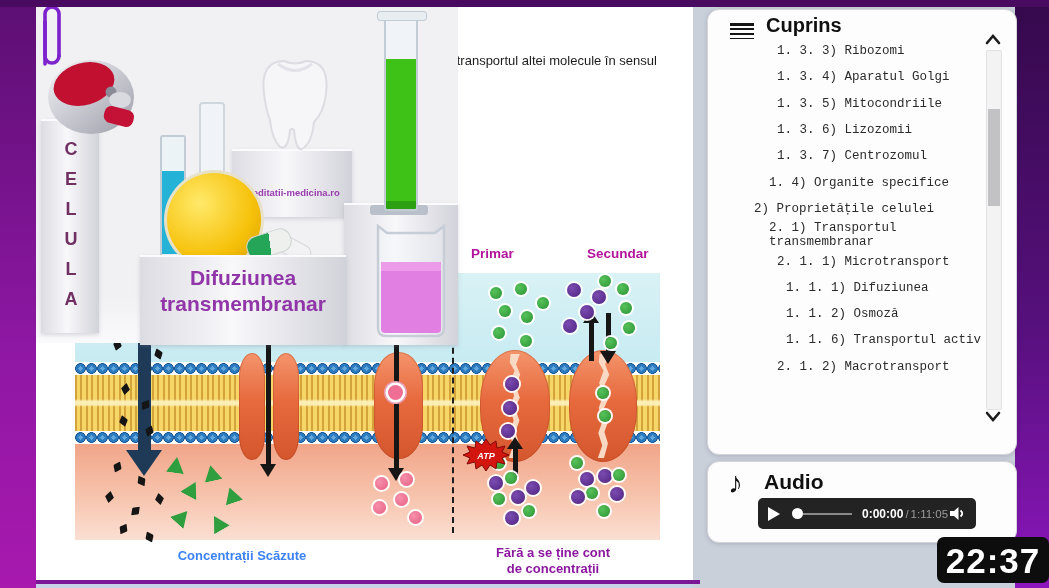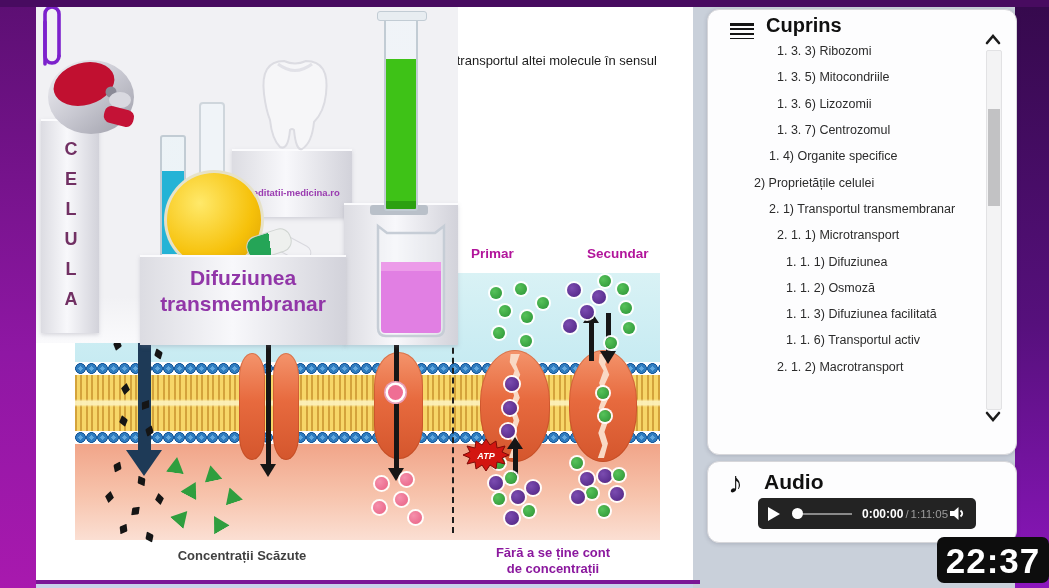--- a/index.html
+++ b/index.html
@@ -53,21 +53,21 @@
   .mol-p{width:14px;height:14px;background:radial-gradient(circle at 35% 35%,#7b4cb0,#4e2382);}
   .mol-k{width:13px;height:13px;background:radial-gradient(circle at 35% 35%,#f590ac,#e85f84);}
   .mol-d{position:absolute;width:9px;height:12px;background:#151515;border-radius:0;box-shadow:none;
     clip-path:polygon(50% 0,100% 50%,50% 100%,0 50%);z-index:3;}
   .mol-t{position:absolute;width:18px;height:16px;background:#2f9e3e;
     clip-path:polygon(50% 0,100% 100%,0 100%);filter:drop-shadow(0 0 1.5px #eaffea);z-index:3;}
   .ring{position:absolute;width:15px;height:15px;border-radius:50%;background:#ef6e94;
     box-shadow:0 0 0 2.5px #fff,0 0 0 4px #e8a0b8;z-index:4;}
 
   .dlabel{position:absolute;font-weight:bold;color:#b2159b;font-size:13.5px;z-index:4;}
-  .caption{position:absolute;font-weight:bold;color:#404040;font-size:13px;text-align:center;z-index:7;}
+  .caption{position:absolute;font-weight:bold;color:#3b82f6;font-size:13px;text-align:center;z-index:7;}
 
   
   #slide{left:0;top:0;width:422px;height:336px;z-index:8;
     background:linear-gradient(180deg,#f1f1f4 86%,#fafafc);}
   .ped{position:absolute;background:linear-gradient(90deg,#dcdce2,#f8f8fb 45%,#d2d2da);
     border-top:2px solid #fbfbfd;box-shadow:0 2px 4px rgba(120,120,140,.25);}
   #celula-pillar{left:5px;top:112px;width:58px;height:212px;}
   #celula-text{left:24px;top:132px;height:190px;writing-mode:vertical-rl;text-orientation:upright;
     letter-spacing:10px;font-size:18px;font-weight:600;color:#713063;}
   #ped-mid{left:196px;top:142px;width:120px;height:66px;}
@@ -94,21 +94,21 @@
 
   
   .card{position:absolute;left:707px;width:308px;background:#fdfdfe;border:1.5px solid #d6d6da;
     border-radius:12px;box-shadow:0 1px 4px rgba(40,40,60,.18);z-index:5;}
   #sidebar-card{top:9px;height:444px;}
   #audio-card{top:461px;height:80px;}
   #hamburger{left:22px;top:13px;width:24px;height:16px;
     background:repeating-linear-gradient(180deg,#151515 0 2.6px,rgba(0,0,0,0) 2.6px 4.9px);cursor:pointer;}
   #toc-title{left:58px;top:4px;font-size:20px;font-weight:bold;color:#101010;}
   #toc-list{left:0;top:28px;width:274px;}
-  .toc-item{height:26.3px;display:flex;align-items:center;font-size:12.5px;color:#2b2b2b;cursor:pointer;}
+  .toc-item{height:26.3px;display:flex;align-items:center;font-size:12.5px;color:#2b2b2b;cursor:pointer;font-family:Liberation Mono, monospace;}
   .lvl0{padding-left:46px;} .lvl1{padding-left:61px;} .lvl2{padding-left:69px;} .lvl3{padding-left:78px;}
   #sb-track{left:278px;top:40px;width:14px;height:358px;background:#f3f3f4;border:1px solid #e2e2e4;border-radius:2px;}
   #sb-thumb{left:1px;top:58px;width:12px;height:97px;background:#c2c2c4;}
   .sb-btn{position:absolute;left:276px;width:18px;height:16px;cursor:pointer;}
   #note-icon{left:20px;top:4px;font-size:30px;color:#111;}
   #audio-title{left:56px;top:8px;font-size:21px;font-weight:bold;color:#101010;}
   #player{left:50px;top:36px;width:218px;height:31px;background:#232323;border-radius:5px;
     display:flex;align-items:center;padding:0 10px;box-sizing:border-box;}
   #play-btn{width:0;height:0;border-left:12px solid #fff;border-top:7px solid transparent;
     border-bottom:7px solid transparent;margin-right:12px;cursor:pointer;}
@@ -311,30 +311,30 @@
 </div>
 
 <div class="abs" id="bottom-line"></div>
 <div class="abs" id="bottom-sliver"></div>
 
 <div class="card" id="sidebar-card">
   <div class="abs" id="hamburger"></div>
   <div class="abs" id="toc-title">Cuprins</div>
   <div class="abs" id="toc-list">
       <div class="toc-item lvl2">1. 3. 3) Ribozomi</div>
+      <div class="toc-item lvl2">1. 3. 4) Aparatul Golgi</div>
       <div class="toc-item lvl2">1. 3. 5) Mitocondriile</div>
       <div class="toc-item lvl2">1. 3. 6) Lizozomii</div>
       <div class="toc-item lvl2">1. 3. 7) Centrozomul</div>
       <div class="toc-item lvl1">1. 4) Organite specifice</div>
       <div class="toc-item lvl0">2) Proprietățile celulei</div>
       <div class="toc-item lvl1">2. 1) Transportul transmembranar</div>
       <div class="toc-item lvl2">2. 1. 1) Microtransport</div>
       <div class="toc-item lvl3">1. 1. 1) Difuziunea</div>
       <div class="toc-item lvl3">1. 1. 2) Osmoză</div>
-      <div class="toc-item lvl3">1. 1. 3) Difuziunea facilitată</div>
       <div class="toc-item lvl3">1. 1. 6) Transportul activ</div>
       <div class="toc-item lvl2">2. 1. 2) Macrotransport</div>
     </div>
   <div class="abs sb-btn" style="top:22px;">
     <svg width="18" height="16">
         <path d="M3 11 L9 4 L15 11" fill="none" stroke="#1c1c1c" stroke-width="2.6" stroke-linecap="round"></path>
       </svg>
   </div>
   <div class="abs" id="sb-track">
     <div class="abs" id="sb-thumb"></div>

